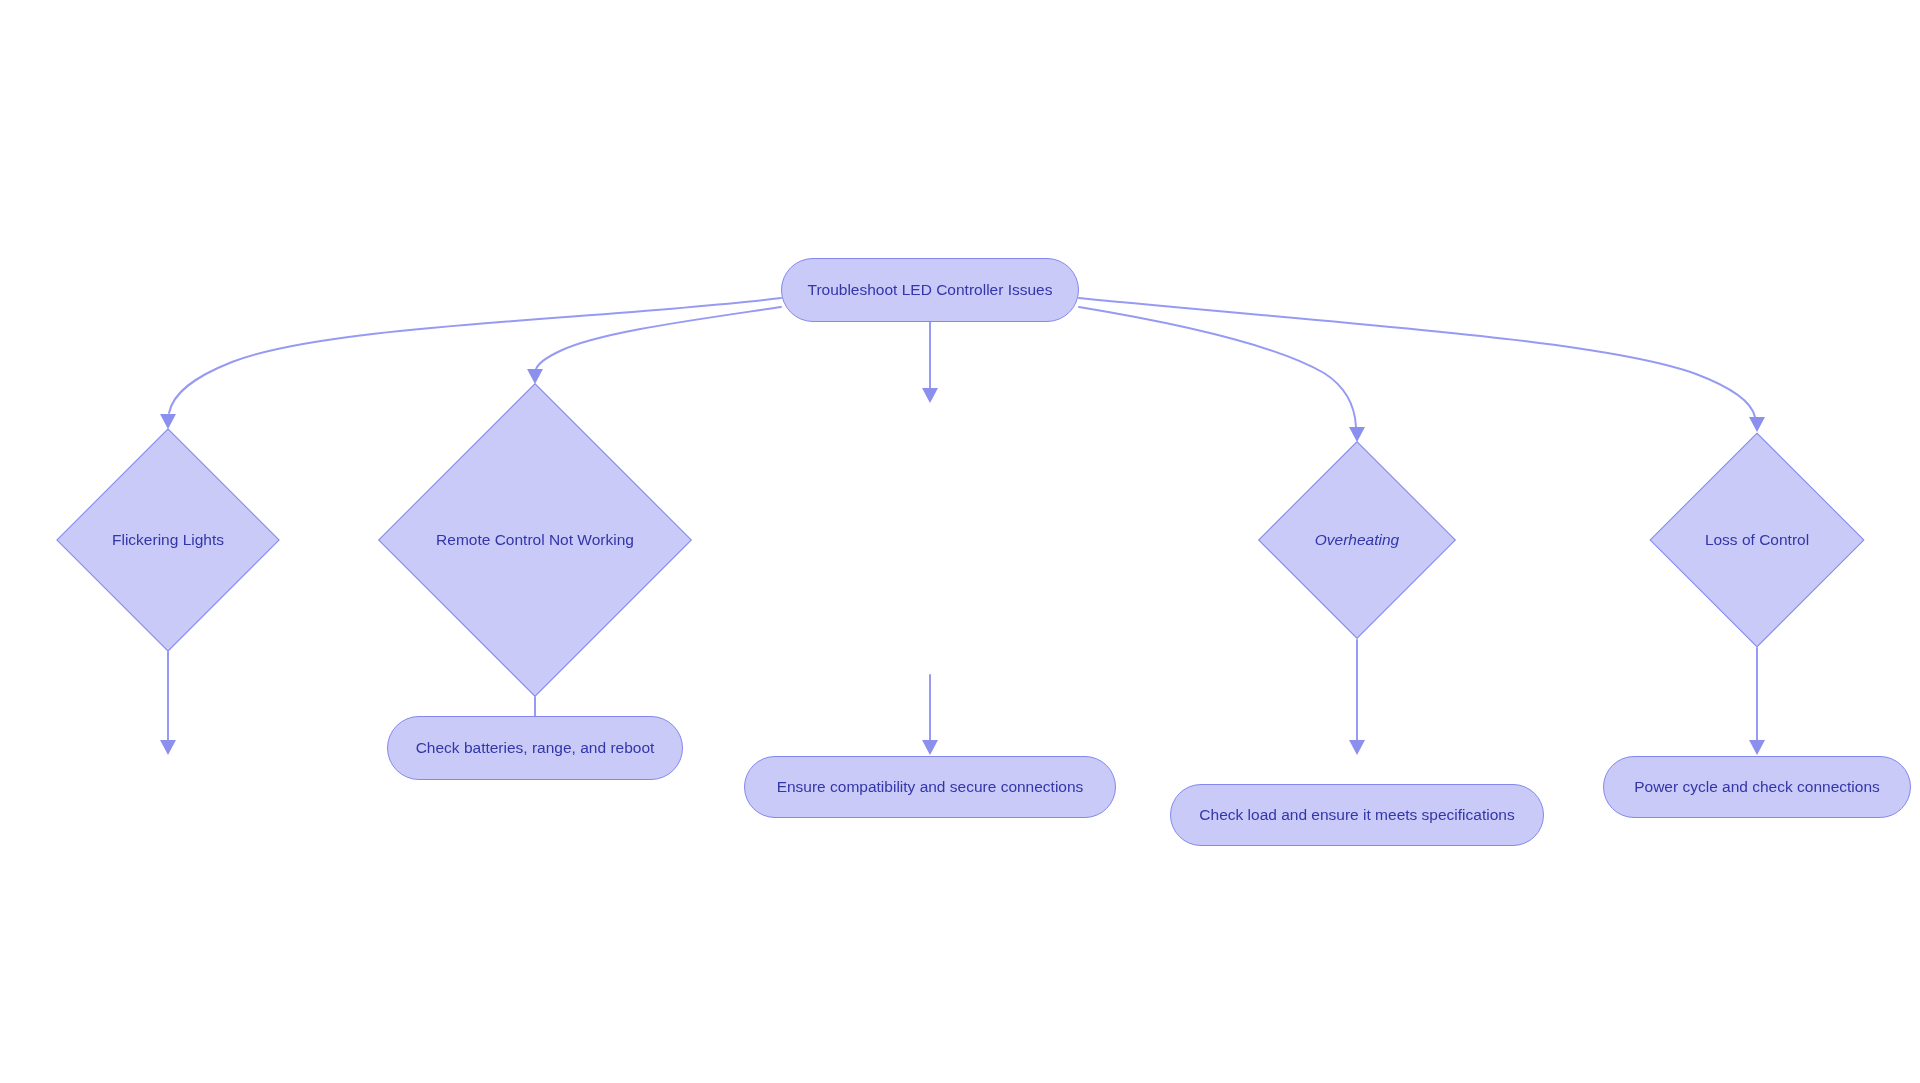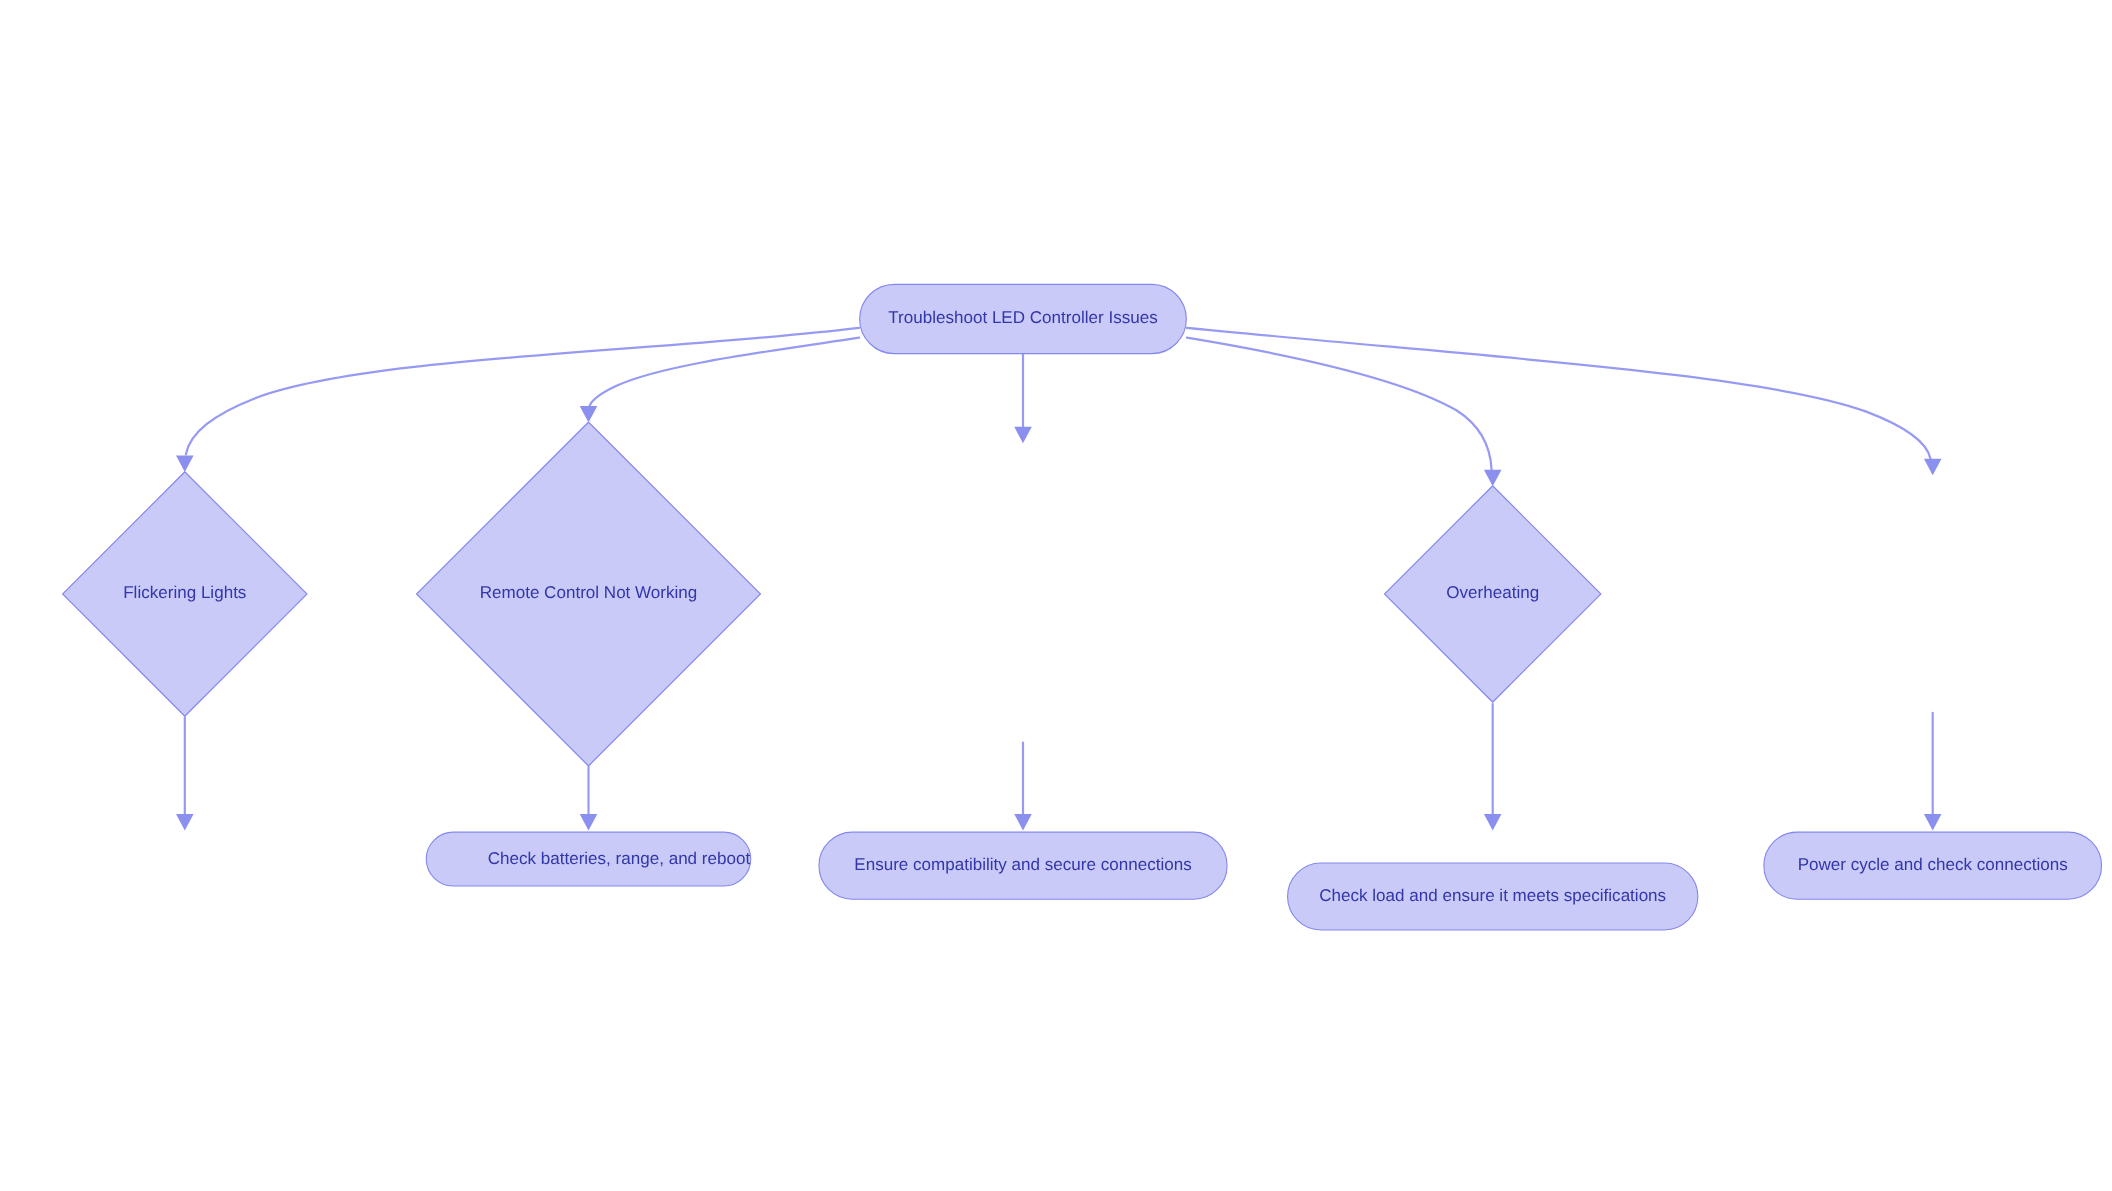--- a/index.html
+++ b/index.html
@@ -121,28 +121,32 @@
     <div class="shape"></div>
     <div class="label">Remote Control Not Working</div>
   </div>
 
   <div class="node diamond" style="left:89px; top:461px; width:158px; height:158px;">
     <div class="shape"></div>
     <div class="label">Flickering Lights</div>
   </div>
 
 
-  <div class="node diamond" style="left:1287px; top:470px; width:140px; height:140px;">
+  <div class="node diamond" style="left:1287px; top:470px; width:140px; height:140px;font-style:italic;">
     <div class="shape"></div>
     <div class="label">Overheating</div>
   </div>
 
+  <div class="node diamond" style="left:1681px; top:464px; width:152px; height:152px;">
+    <div class="shape"></div>
+    <div class="label">Loss of Control</div>
+  </div>
 
 
-  <div class="node pill" style="left:387px; top:756px; width:296px; height:50px;justify-content:flex-end;">
+  <div class="node pill" style="left:387px; top:716px; width:296px; height:64px;">
     <span>Check batteries, range, and reboot</span>
   </div>
 
   <div class="node pill" style="left:744px; top:756px; width:372px; height:62px;">
     <span>Ensure compatibility and secure connections</span>
   </div>
 
   <div class="node pill" style="left:1170px; top:784px; width:374px; height:62px;">
     <span>Check load and ensure it meets specifications</span>
   </div>

